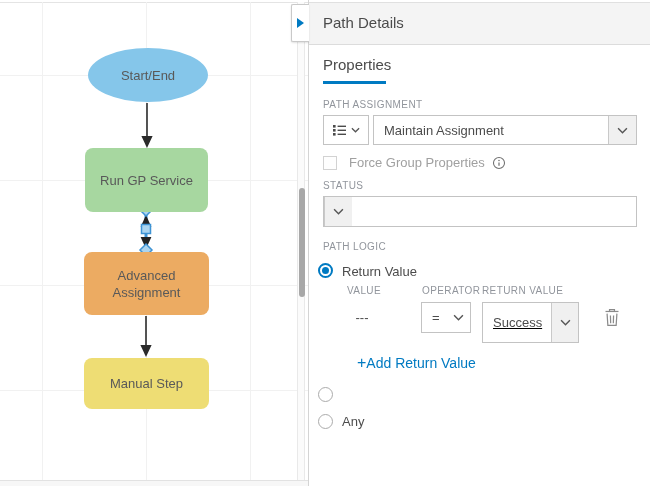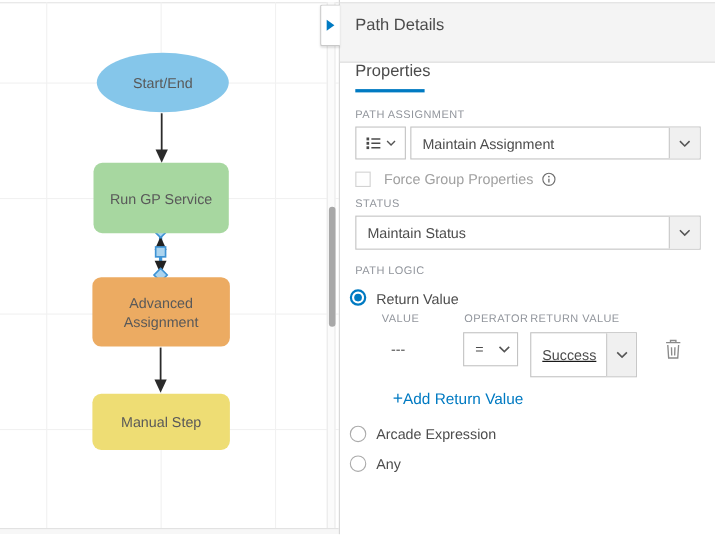--- a/index.html
+++ b/index.html
@@ -22,21 +22,21 @@
   #node-manual{left:84px;top:358px;width:125px;height:51px;border-radius:8px;background:#eedd74;}
 
   #edges{position:absolute;left:0;top:0;pointer-events:none;}
 
   #v-scroll-track{position:absolute;left:297px;top:2px;width:8px;height:478px;background:#fbfbfb;
                   border-left:1px solid #e9e9e9;border-right:1px solid #e9e9e9;box-sizing:border-box;}
   #v-scroll-thumb{position:absolute;left:299px;top:188px;width:6px;height:109px;background:#a8a8a8;border-radius:4px;}
 
   
   #panel{position:absolute;left:308px;top:0;width:342px;height:486px;background:#fff;border-left:1px solid #d4d4d4;box-sizing:border-box;}
-  #panel-header{position:absolute;left:0;top:2px;width:342px;height:55px;background:#f4f4f4;
+  #panel-header{position:absolute;left:0;top:2px;width:342px;height:43px;background:#f4f4f4;
                 border-top:1px solid #e0e0e0;border-bottom:1px solid #dcdcdc;box-sizing:border-box;}
   #panel-title{position:absolute;left:14px;top:11px;font-size:15px;color:#4b4b4b;}
   #collapse-tab{position:absolute;left:-18px;top:4px;width:18px;height:38px;background:#fff;
                 border:1px solid #c9c9c9;border-right:none;border-radius:2px 0 0 2px;box-sizing:border-box;
                 display:flex;align-items:center;justify-content:center;box-shadow:0 1px 2px rgba(0,0,0,.12);}
   .tri-right{width:0;height:0;border-top:5px solid transparent;border-bottom:5px solid transparent;border-left:7px solid #007ac2;}
 
   #tab-properties{position:absolute;left:14px;top:56px;font-size:15px;color:#4b4b4b;}
   #tab-underline{position:absolute;left:14px;top:81px;width:63px;height:3px;background:#007ac2;}
 
@@ -172,21 +172,20 @@
         <svg width="14" height="14" viewBox="0 0 16 16">
           <circle cx="8" cy="8" r="6.3" fill="none" stroke="#6f6f6f" stroke-width="1.2"></circle>
           <circle cx="8" cy="5.2" r="0.9" fill="#6f6f6f"></circle>
           <line x1="8" y1="7.4" x2="8" y2="11.2" stroke="#6f6f6f" stroke-width="1.4"></line>
         </svg>
       </span>
     </div>
 
     <span class="field-label" style="left:14px;top:180px">STATUS</span>
     <div class="ctl" id="select-status">
-      <span class="val">Maintain Status</span>
       <span class="chev-cell">
         <svg width="11" height="7" viewBox="0 0 10 6">
             <polyline points="1,1 5,5 9,1" fill="none" stroke="#555" stroke-width="1.3"></polyline>
           </svg>
       </span>
     </div>
 
     <span class="field-label" style="left:14px;top:241px">PATH LOGIC</span>
 
     <span class="radio on" style="left:9px;top:263px"></span>
@@ -225,19 +224,18 @@
         <line x1="9.4" y1="6.8" x2="9.2" y2="13.6" stroke="#8a8a8a" stroke-width="1.1"></line>
       </svg>
     </button>
 
     <div id="add-row">
       <span id="add-plus">+</span>
       <span id="add-label">Add Return Value</span>
     </div>
 
     <span class="radio off" style="left:9px;top:387px"></span>
-    <span class="radio-label" style="left:33px;top:387px">Arcade Expression</span>
 
     <span class="radio off" style="left:9px;top:414px"></span>
     <span class="radio-label" style="left:33px;top:414px">Any</span>
 
   </div>
 </div>
 
 </body></html>

